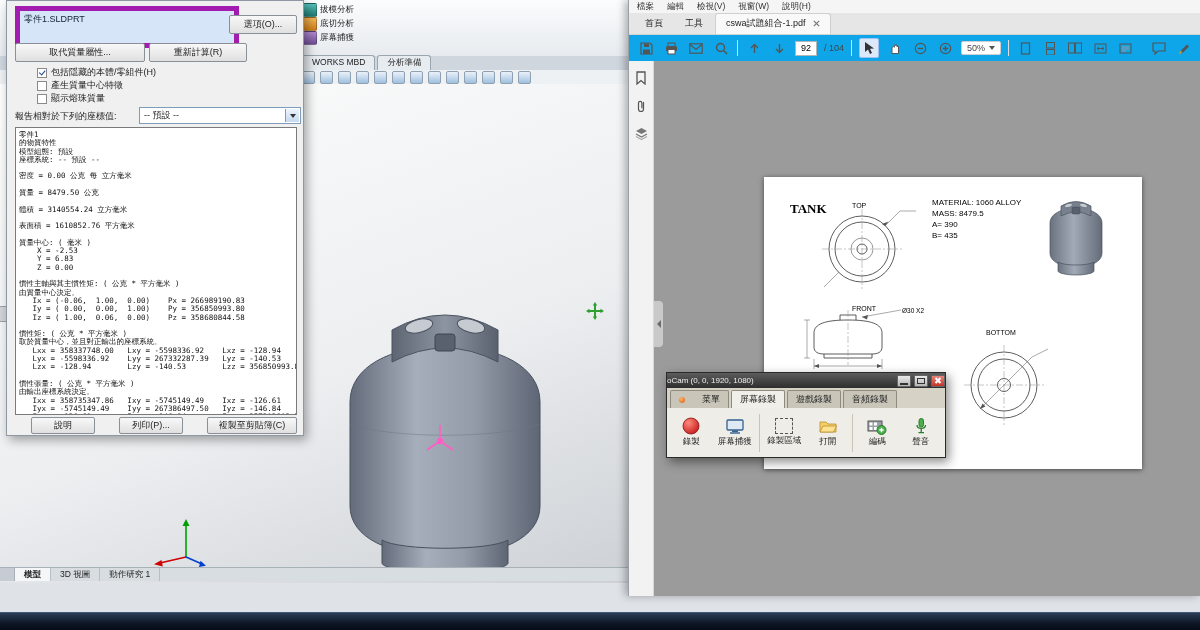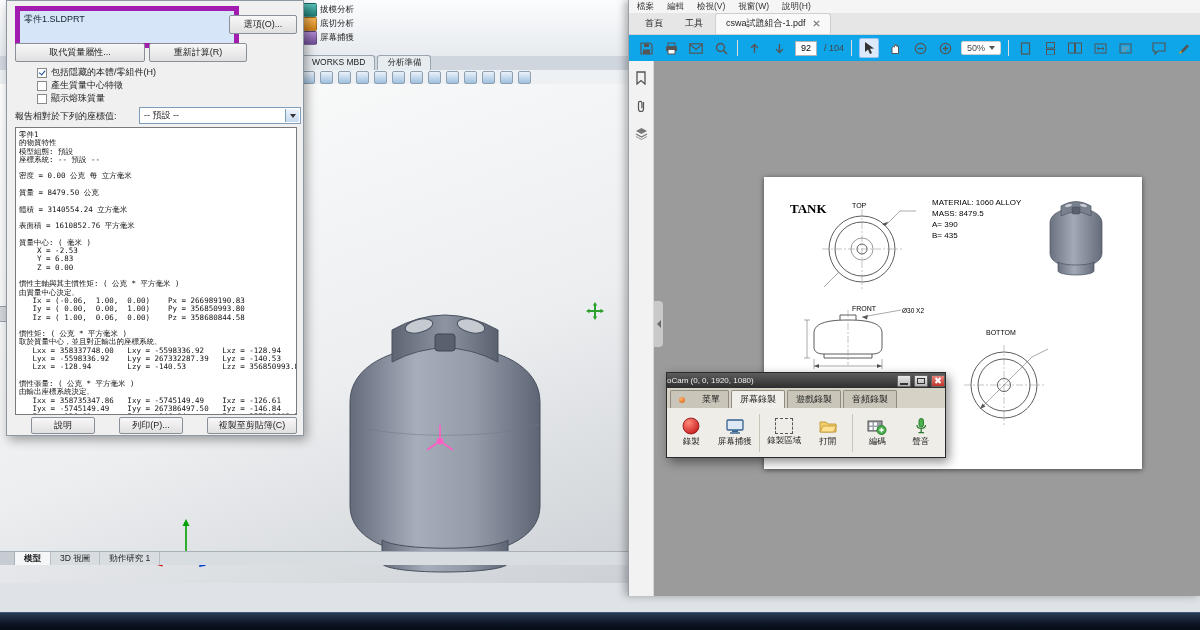--- a/index.html
+++ b/index.html
@@ -38,21 +38,21 @@
   .vb{position:absolute;left:302px;top:1px;display:flex;gap:5px;}
   .vb-ic{width:11px;height:11px;border-radius:2px;border:1px solid #8fa0b0;
     background:linear-gradient(#eaf2fa,#9fc0de);}
   .sw-graphics{position:absolute;left:0;top:84px;width:1200px;height:499px;overflow:hidden;
     background:linear-gradient(160deg,#fdfdfd 0%,#eceef0 45%,#c6cacf 85%,#b7bbc0 100%);}
   .edge-tab{position:absolute;left:0;top:222px;width:7px;height:14px;background:#d0d4d8;
     border:1px solid #98a0a8;border-left:none;}
   .move-cross{position:absolute;left:586px;top:218px;width:18px;height:18px;}
   .triad{position:absolute;left:148px;top:425px;}
   .tank{position:absolute;left:320px;top:180px;}
-  .sw-modeltabs{position:absolute;left:0;top:551px;width:628px;height:13px;background:#d8dde2;
+  .sw-modeltabs{position:absolute;left:0;top:567px;width:628px;height:13px;background:#d8dde2;
     border-top:1px solid #a8b0b8;display:flex;align-items:stretch;font-size:8.5px;}
   .mt-scroll{width:14px;background:#c6ccd2;border-right:1px solid #a8b0b8;}
   .mtab{padding:0 9px;display:flex;align-items:center;border-right:1px solid #b8bec4;white-space:nowrap;}
   .mtab.active{background:#f4f6f8;font-weight:bold;}
   .sw-statusbar{position:absolute;left:0;top:596px;width:1200px;height:16px;
     background:linear-gradient(#f2f5f8,#dde3e9);border-top:1px solid #b0b8c0;font-size:9px;color:#333;}
   .sb-left{position:absolute;left:5px;top:0;line-height:16px;}
   .sb-len{position:absolute;left:648px;top:0;line-height:16px;}
   .sb-sep{position:absolute;top:1px;width:1px;height:14px;background:#b0b8c0;}
   .sb-units{position:absolute;left:712px;top:0;line-height:16px;width:58px;}

